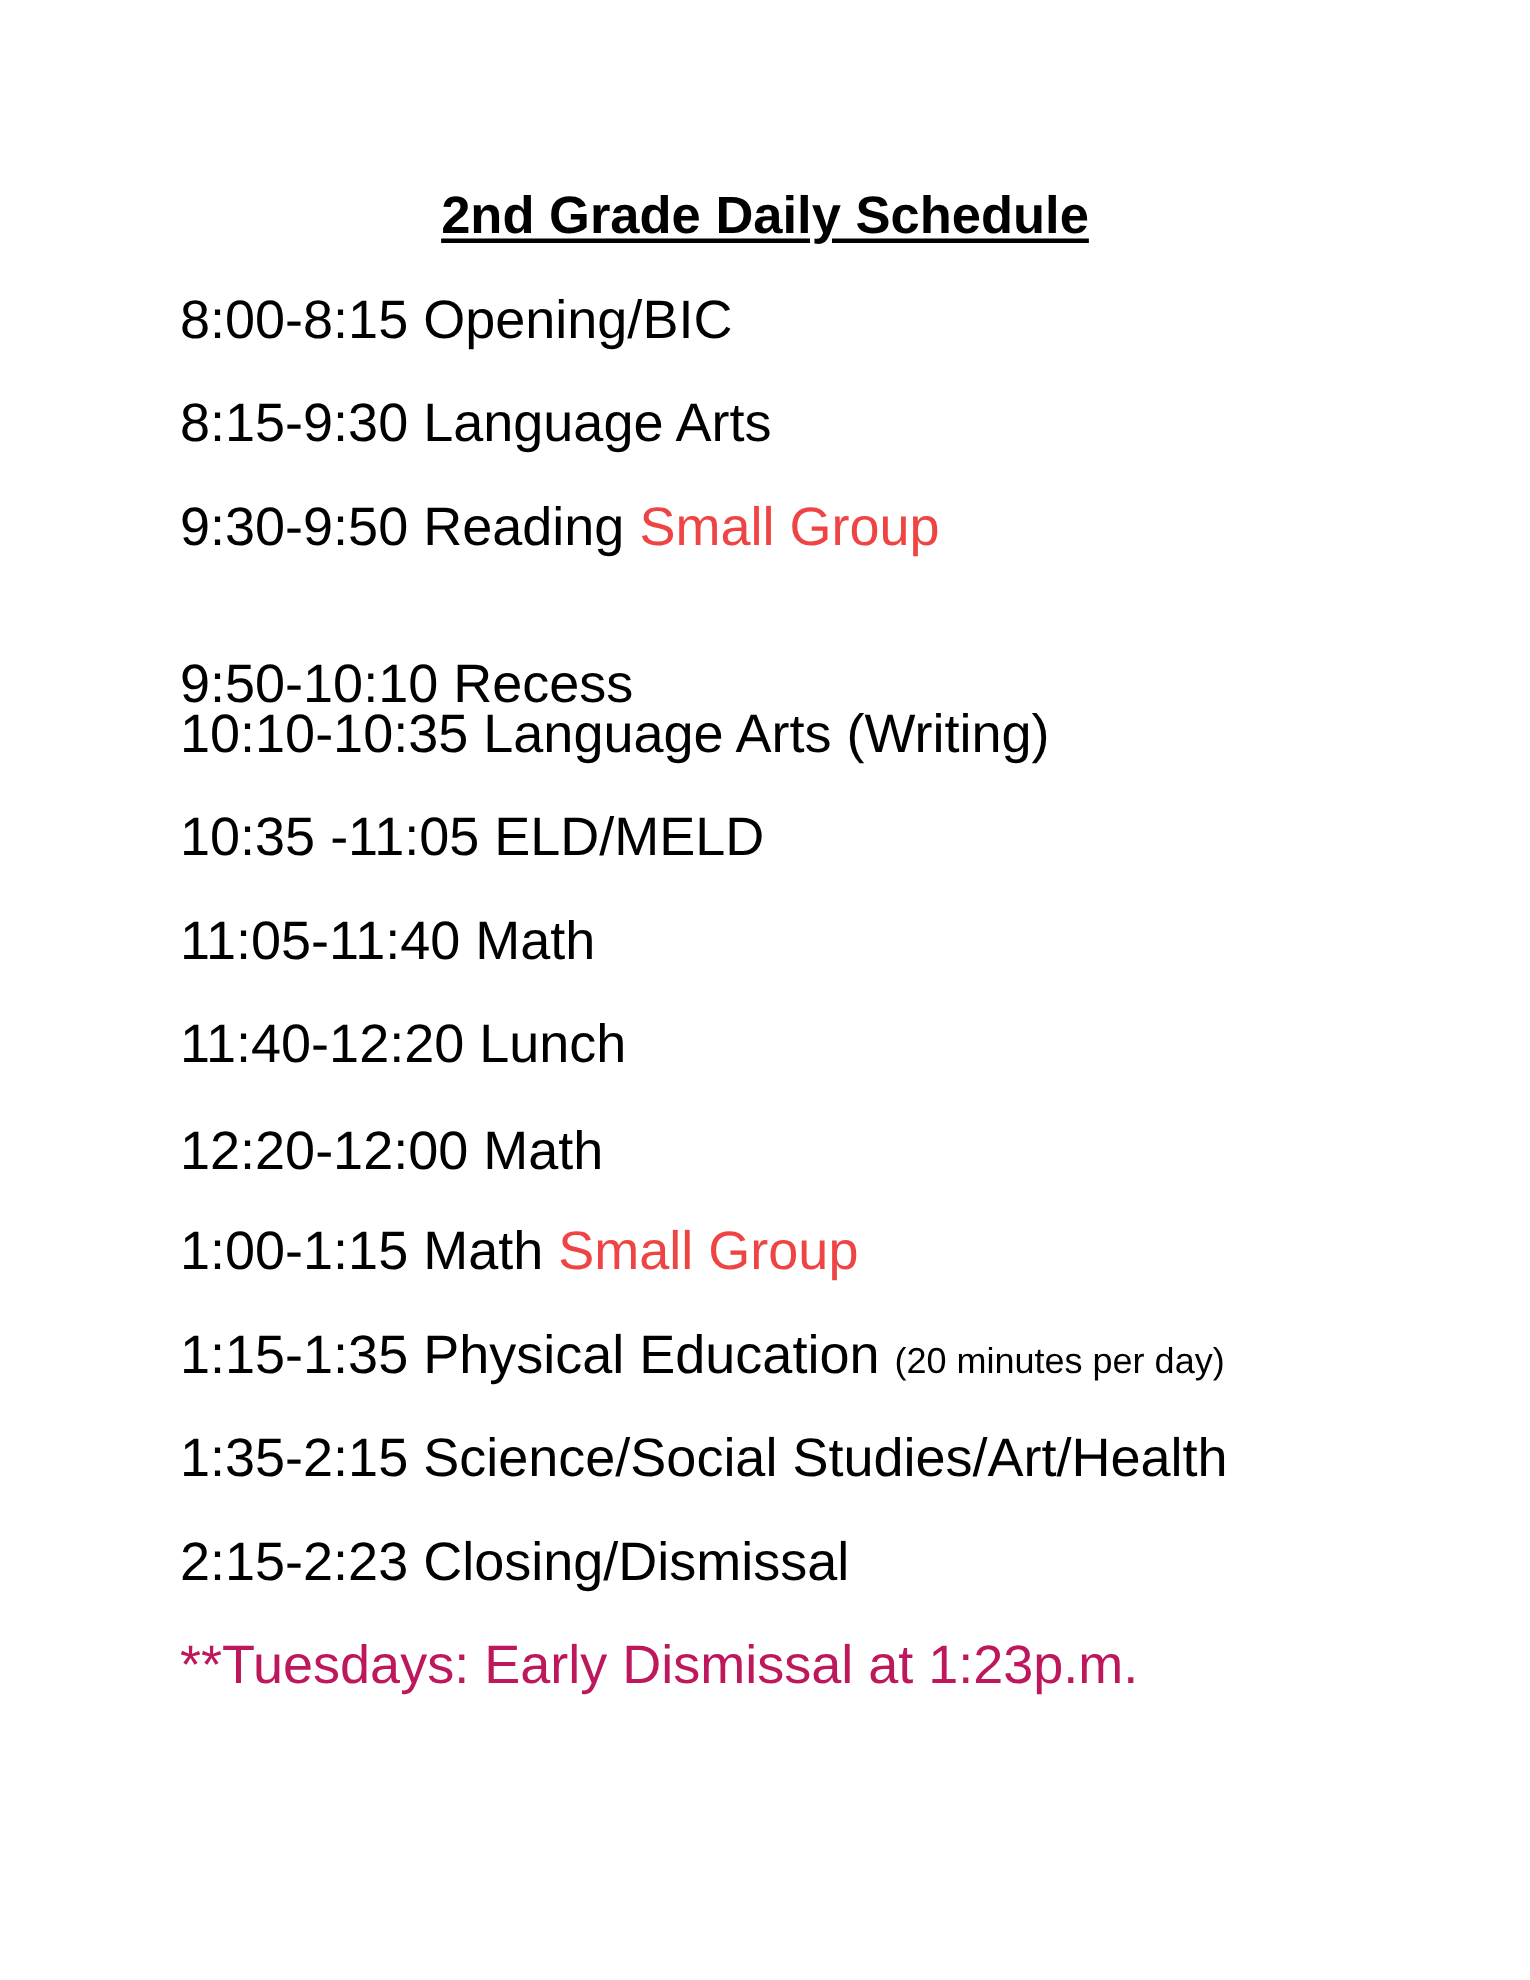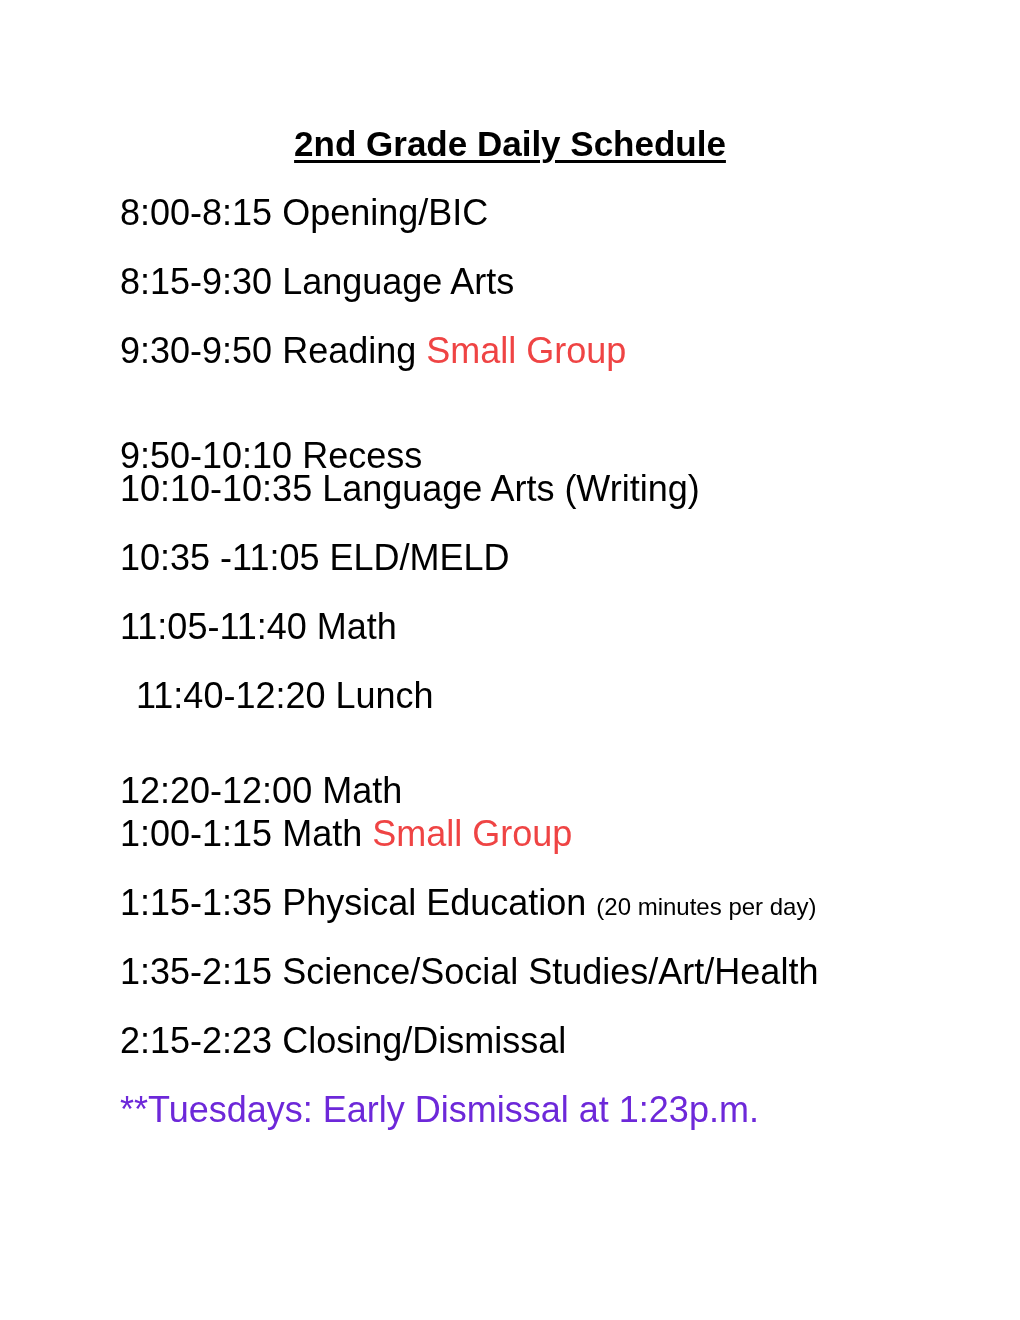--- a/index.html
+++ b/index.html
@@ -29,21 +29,21 @@
       text-underline-offset: 4px;
     }
     .row {
       position: absolute;
       left: 120px;
       font-size: 36px;
       line-height: 44px;
       white-space: nowrap;
     }
     .red { color: #ef4444; }
-    .blue { color: #6d28d9; }
+    .blue { color: #be185d; }
     .note { font-size: 24px; }
   </style>
 </head>
 <body>
 
 <div>
   <div class="title">2nd Grade Daily Schedule</div>
 
   <div class="row" style="top:191px;">
     <span>8:00-8:15</span>
@@ -74,26 +74,26 @@
   <div class="row" style="top:536px;">
     <span>10:35 -11:05</span>
     <span>ELD/MELD</span>
   </div>
 
   <div class="row" style="top:605px;">
     <span>11:05-11:40</span>
     <span>Math</span>
   </div>
 
-  <div class="row" style="top:674px;margin-left:16px;">
+  <div class="row" style="top:674px;">
     <span>11:40-12:20</span>
     <span>Lunch</span>
   </div>
 
-  <div class="row" style="top:769px;text-align:center;">
+  <div class="row" style="top:745px;text-align:center;">
     <span>12:20-12:00</span>
     <span>Math</span>
   </div>
 
   <div class="row" style="top:812px;">
     <span>1:00-1:15</span>
     <span>Math</span>
     <span class="red">Small Group</span>
   </div>
 

